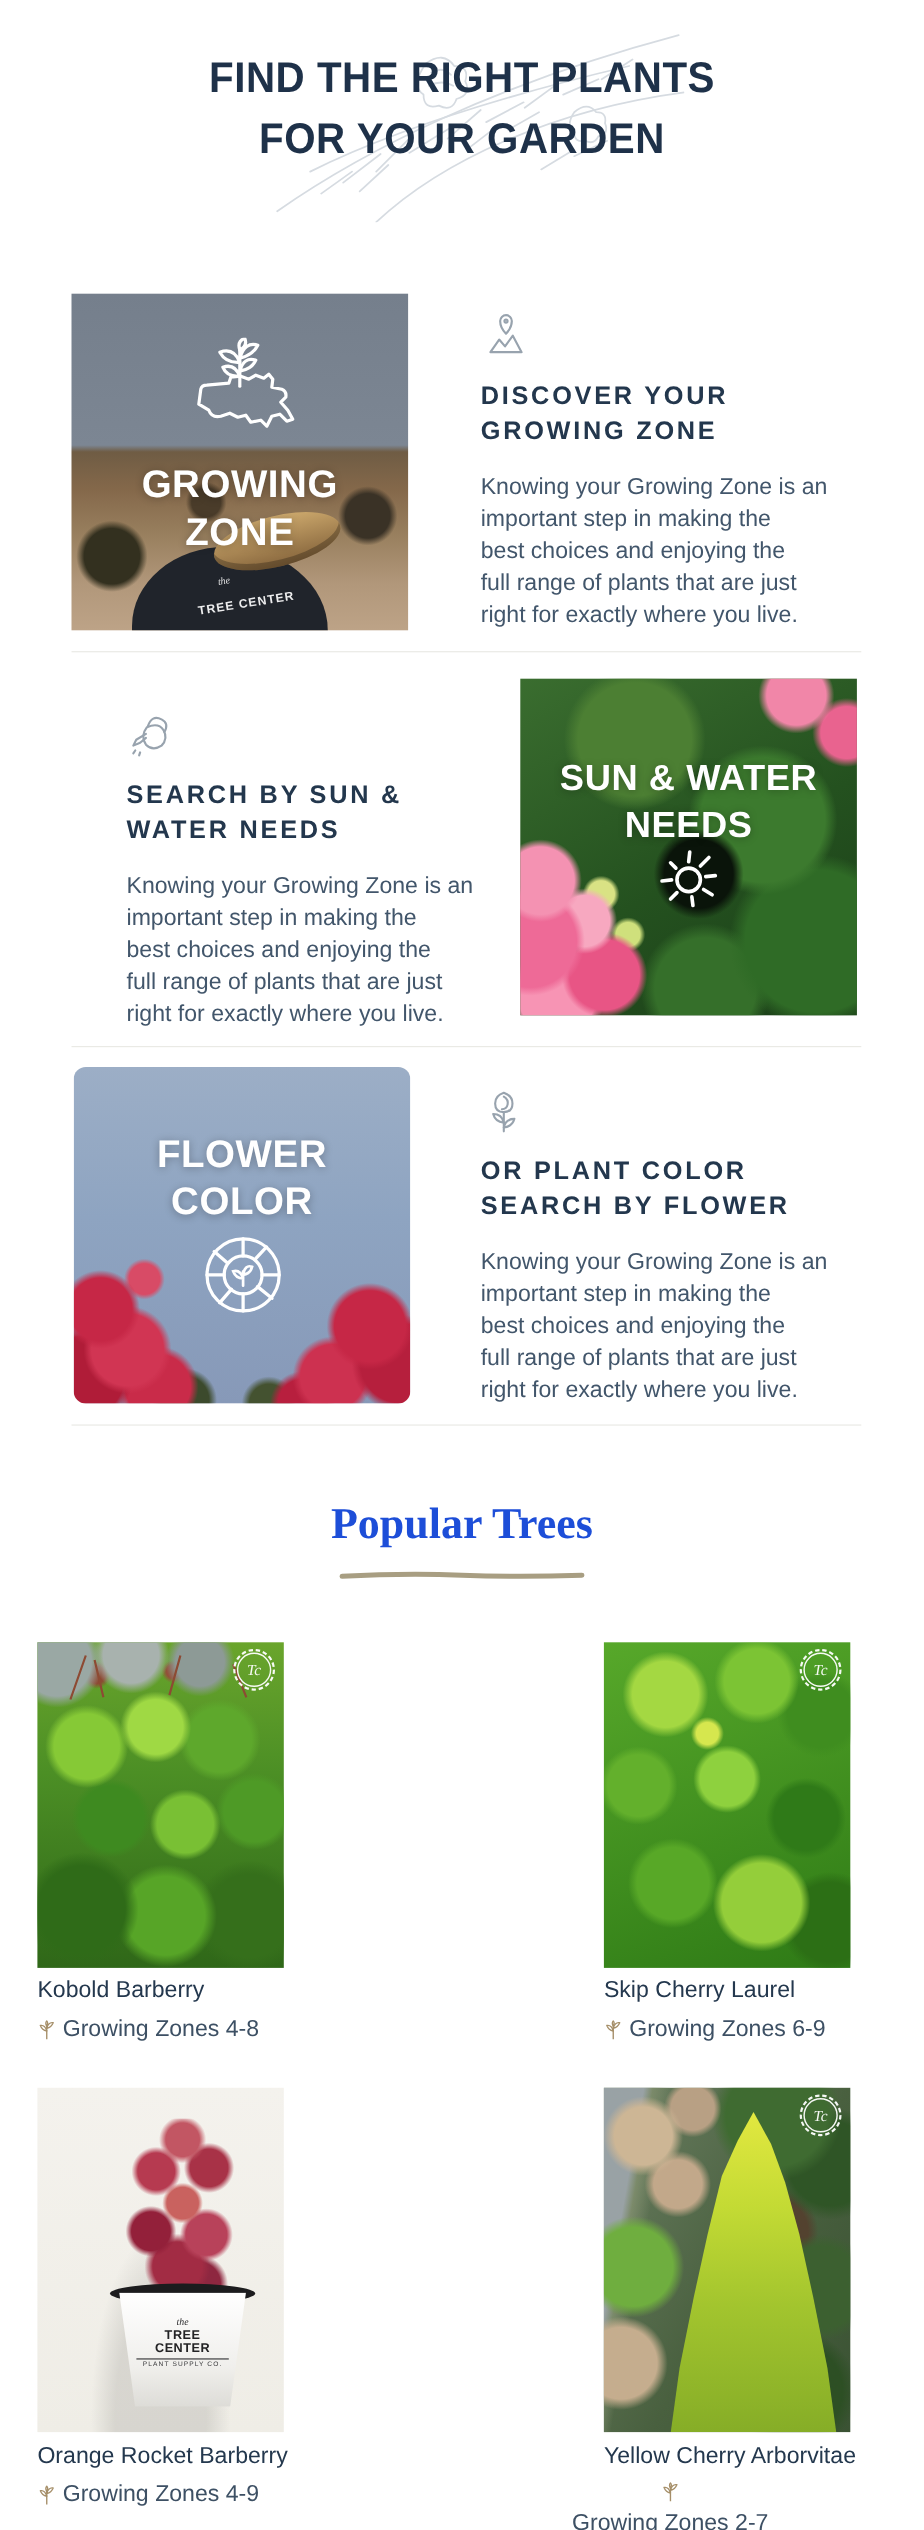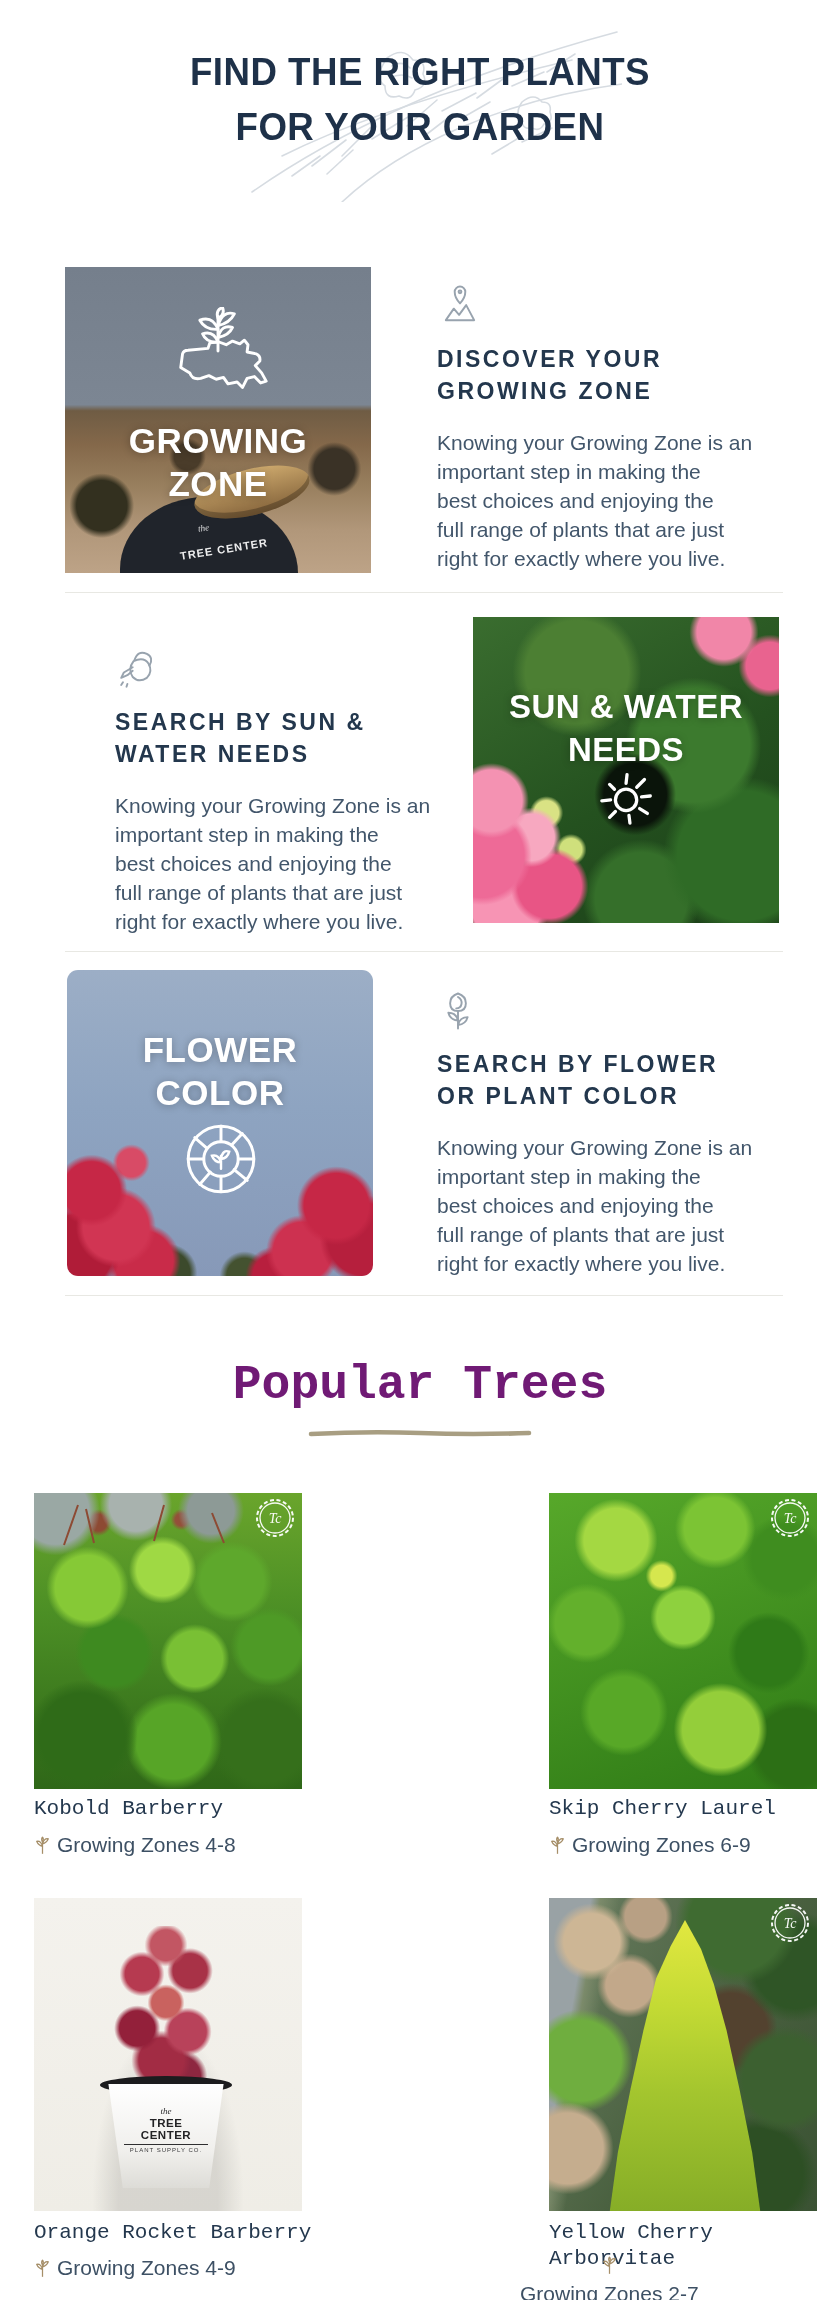--- a/index.html
+++ b/index.html
@@ -70,26 +70,26 @@
             border-radius:48% 52% 0 0/90% 95% 0 0;}
   .gz-hat{left:128px;bottom:58px;width:118px;height:46px;border-radius:50%;
           background:linear-gradient(#cda96d,#86653c);transform:rotate(-14deg);
           box-shadow:inset 0 -6px 0 rgba(0,0,0,.25);}
   .shirt-the{left:78px;bottom:44px;color:rgba(255,255,255,.85);font-style:italic;
              font-family:"Liberation Serif",serif;font-size:9px;transform:rotate(-9deg);}
   .shirt-txt{left:34px;bottom:22px;width:140px;text-align:center;color:rgba(255,255,255,.92);
              font-weight:700;font-size:11px;letter-spacing:1px;transform:rotate(-9deg);}
 
   
-  .pt-h{left:0;right:0;top:1362px;text-align:center;color:#701a75;
-        font-family:Liberation Mono, monospace;font-size:48px;line-height:46px;}
+  .pt-h{left:0;right:0;top:1362px;text-align:center;color:#1d4ed8;
+        font-family:Liberation Serif, serif;font-size:40px;line-height:46px;}
   .pt-underline{left:308px;top:1424px;width:224px;height:10px;}
 
-  .prod-img{width:268px;overflow:hidden;cursor:pointer;}
-  .prod-title{font-family:Liberation Mono, monospace;color:#24384e;font-size:21px;line-height:26px;cursor:pointer;}
+  .prod-img{width:224px;overflow:hidden;cursor:pointer;}
+  .prod-title{font-family:Liberation Sans, sans-serif;color:#24384e;font-size:21px;line-height:26px;cursor:pointer;}
   .zones{display:flex;align-items:center;gap:7px;color:#3d5064;font-size:21px;}
   .badge{position:absolute;top:3px;right:5px;width:44px;height:44px;opacity:.95;}
 
   
   .img-p1{height:296px;background:
     radial-gradient(circle at 8% 6%, #9aa8a4 0 9%, rgba(154,168,164,0) 12%),
     radial-gradient(circle at 38% 4%, #a8b2ae 0 8%, rgba(168,178,174,0) 11%),
     radial-gradient(circle at 66% 6%, #8d9a96 0 7%, rgba(141,154,150,0) 10%),
     radial-gradient(circle at 24% 10%, #8d4a33 0 2.5%, rgba(141,74,51,0) 4%),
     radial-gradient(circle at 55% 9%, #93503a 0 2%, rgba(147,80,58,0) 3.5%),
@@ -294,22 +294,22 @@
       <svg viewBox="0 0 48 52" width="42" height="46">
         <g stroke="#98a3ae" fill="none" stroke-width="2.2" stroke-linejoin="round" stroke-linecap="round">
           <path d="M24 6 q9 3 9 11 q0 9 -9 9 q-9 0 -9 -9 q0 -8 9 -11z"></path>
           <path d="M24 10 q5 3 4 8 q-1 5 -6 5"></path>
           <path d="M24 26 v20"></path>
           <path d="M24 37 q-9 -1 -11 -9 q9 0 11 9z M24 42 q9 -1 11 -9 q-9 0 -11 9z"></path>
         </g>
       </svg>
     </div>
     <h3 class="feat-h">
+      <span>OR PLANT COLOR</span>
       <span>SEARCH BY FLOWER</span>
-      <span>OR PLANT COLOR</span>
     </h3>
     <p class="feat-p">
       <span>Knowing your Growing Zone is an</span>
       <span>important step in making the</span>
       <span>best choices and enjoying the</span>
       <span>full range of plants that are just</span>
       <span>right for exactly where you live.</span>
     </p>
   </div>
 

